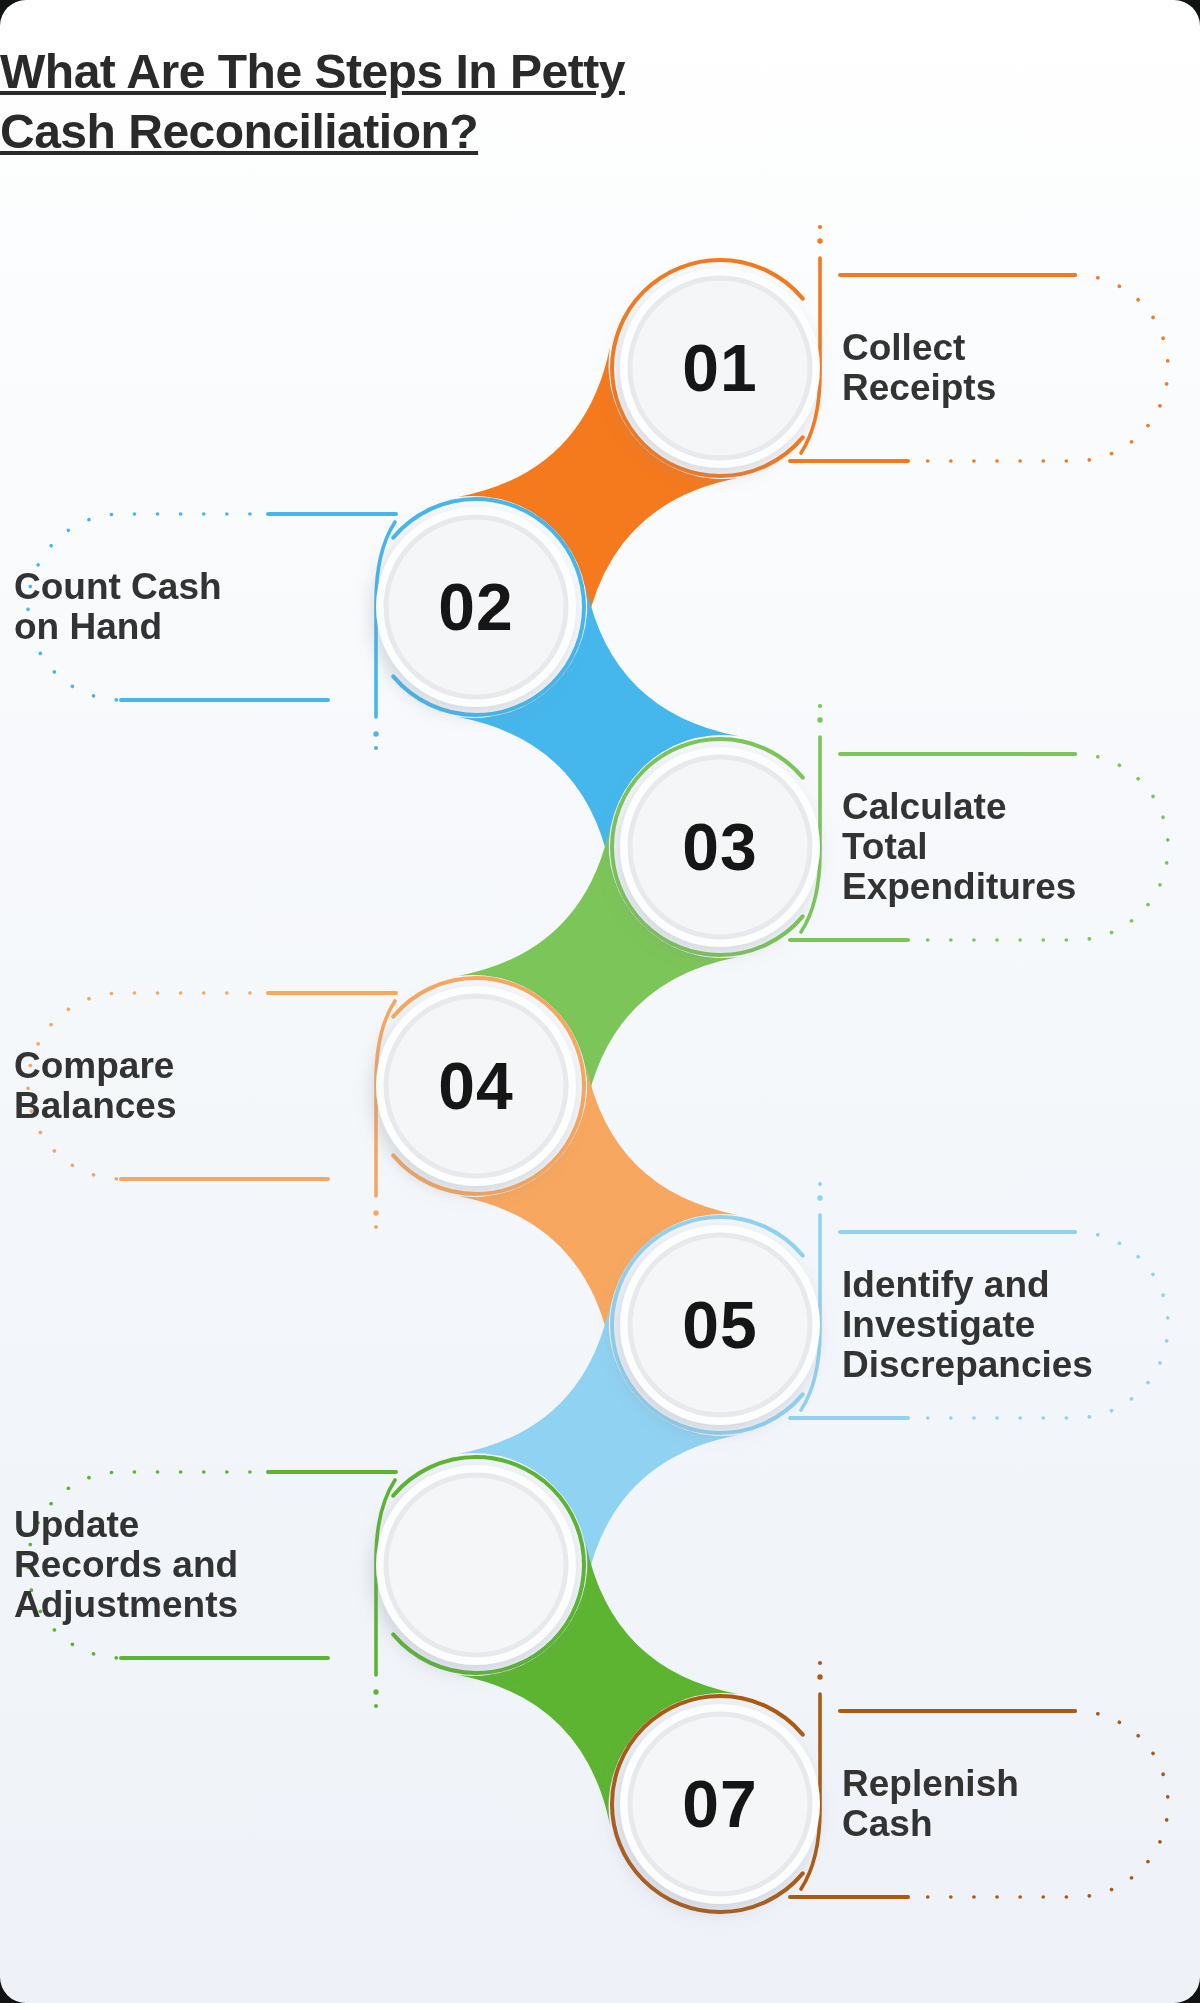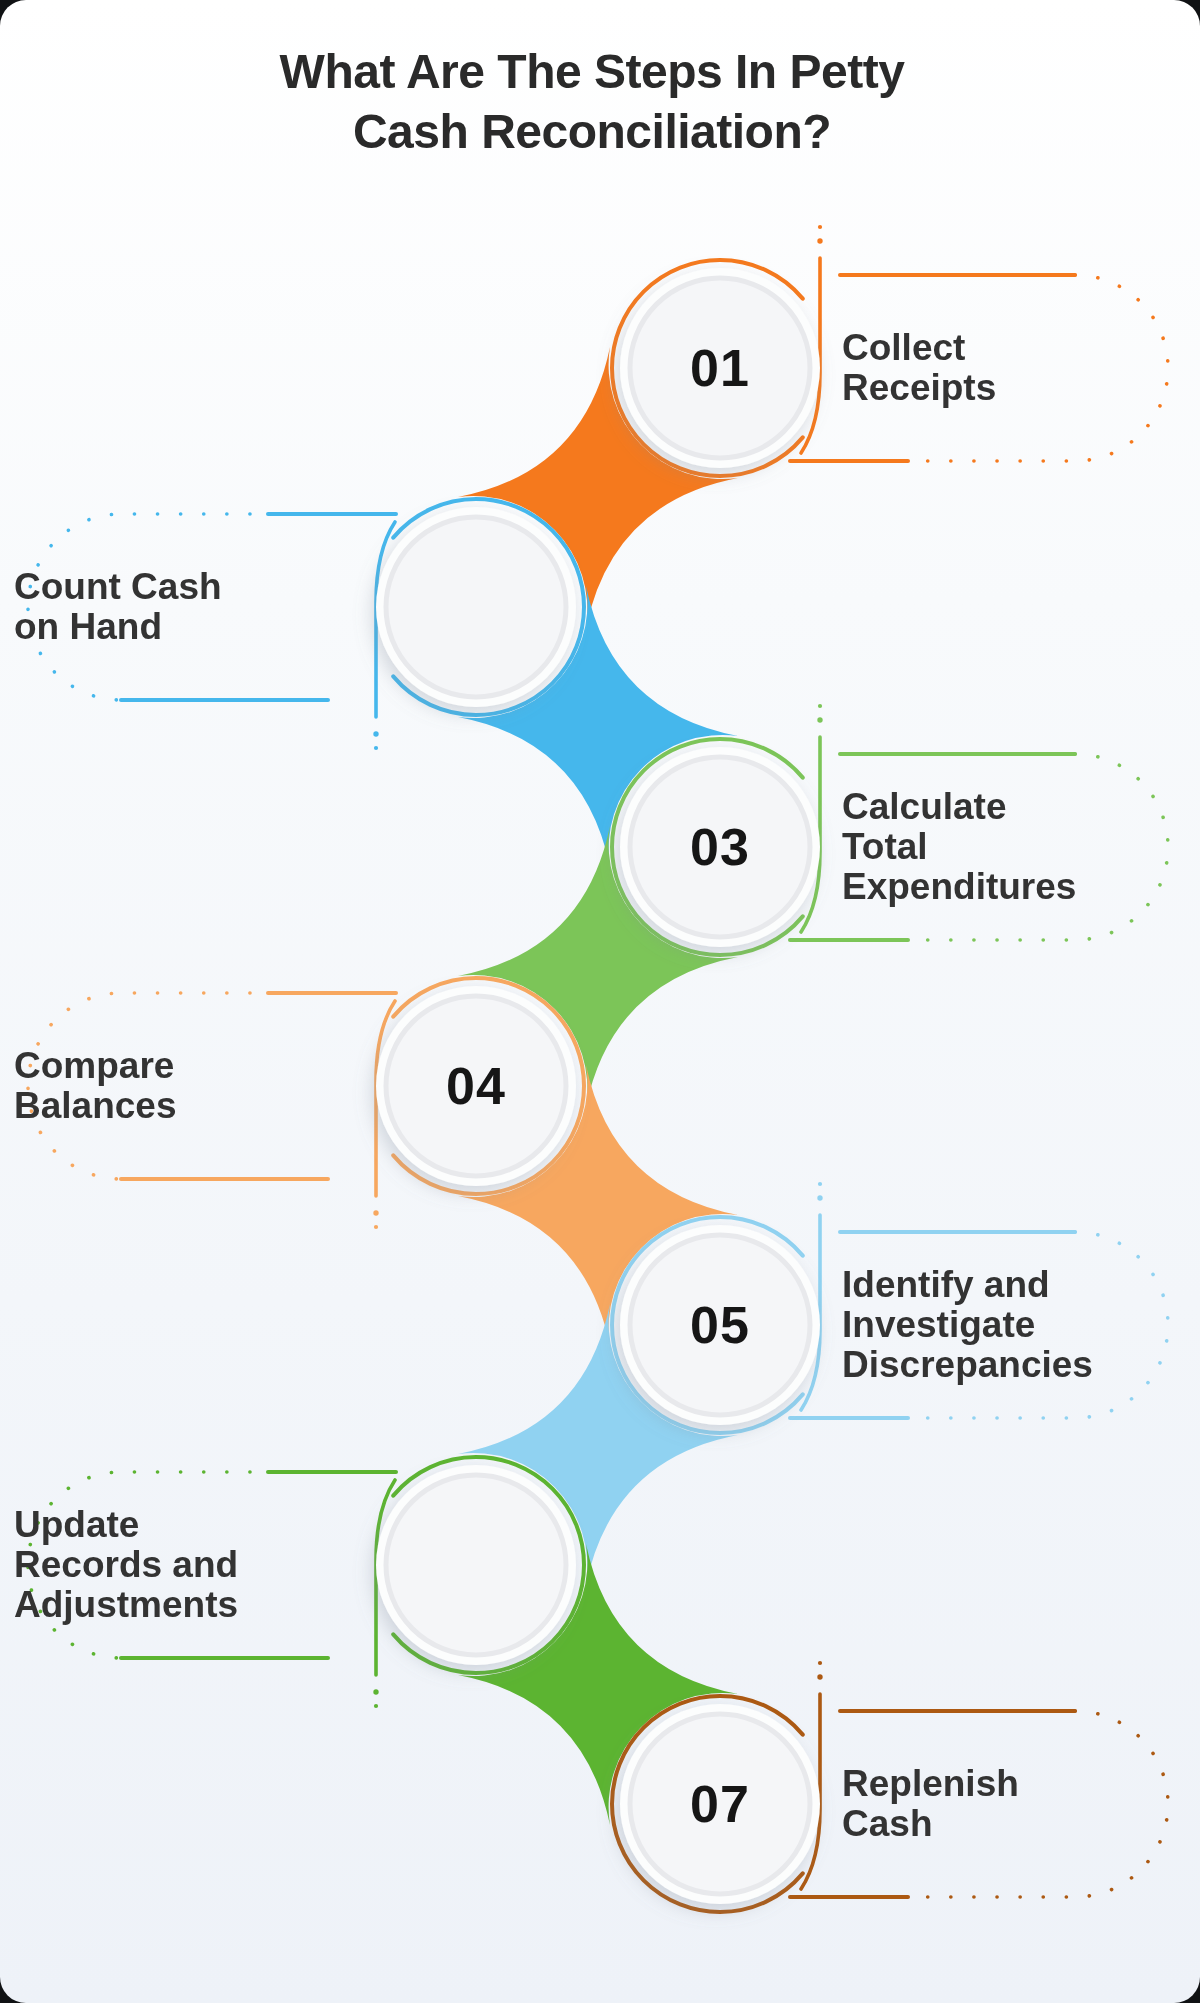--- a/index.html
+++ b/index.html
@@ -8,26 +8,26 @@
     background:#101214;
     font-family:"Liberation Sans", sans-serif;
   }
   .card{
     position:absolute;inset:0;border-radius:26px;overflow:hidden;
     background:linear-gradient(180deg,#ffffff 0%,#f8fafc 30%,#eef2f8 100%);
   }
   .decor{position:absolute;left:0;top:0;}
   .title{
     position:absolute;left:0;top:42px;width:1184px;
-    text-align:center;font-weight:800;font-size:48px;line-height:60px;
-    color:#2a2a2a;letter-spacing:-0.5px;
+    font-weight:800;font-size:48px;line-height:60px;
+    color:#2a2a2a;letter-spacing:-0.5px;text-decoration:underline;
   }
   .step-number{
     position:absolute;width:200px;text-align:center;
-    font-weight:800;font-size:52px;color:#161616;letter-spacing:1px;
+    font-weight:800;font-size:66px;color:#161616;letter-spacing:1px;
     transform:translateY(-50%);
   }
   .step-label{
     position:absolute;width:300px;
     font-weight:700;font-size:37px;line-height:40px;color:#333333;
     transform:translateY(-50%);white-space:pre-line;
   }
   .label-right{left:842px;text-align:left;}
   .label-left{left:14px;text-align:left;}
   
@@ -123,20 +123,21 @@
         <circle cx="720" cy="1804" r="90" fill="#f5f6f8" stroke="#e8e9ec" stroke-width="5"></circle>
       </g>
   </svg>
 
   <div class="title">
     <div>What Are The Steps In Petty</div>
     <div>Cash Reconciliation?</div>
   </div>
 
   <div class="step-number cy0 numx-right">01</div>
+  <div class="step-number cy1 numx-left">02</div>
   <div class="step-number cy2 numx-right">03</div>
   <div class="step-number cy3 numx-left">04</div>
   <div class="step-number cy4 numx-right">05</div>
   <div class="step-number cy6 numx-right">07</div>
 
   <div class="step-label cy0 label-right">Collect
 Receipts</div>
   <div class="step-label cy1 label-left">Count Cash
 on Hand</div>
   <div class="step-label cy3 label-left">Compare

